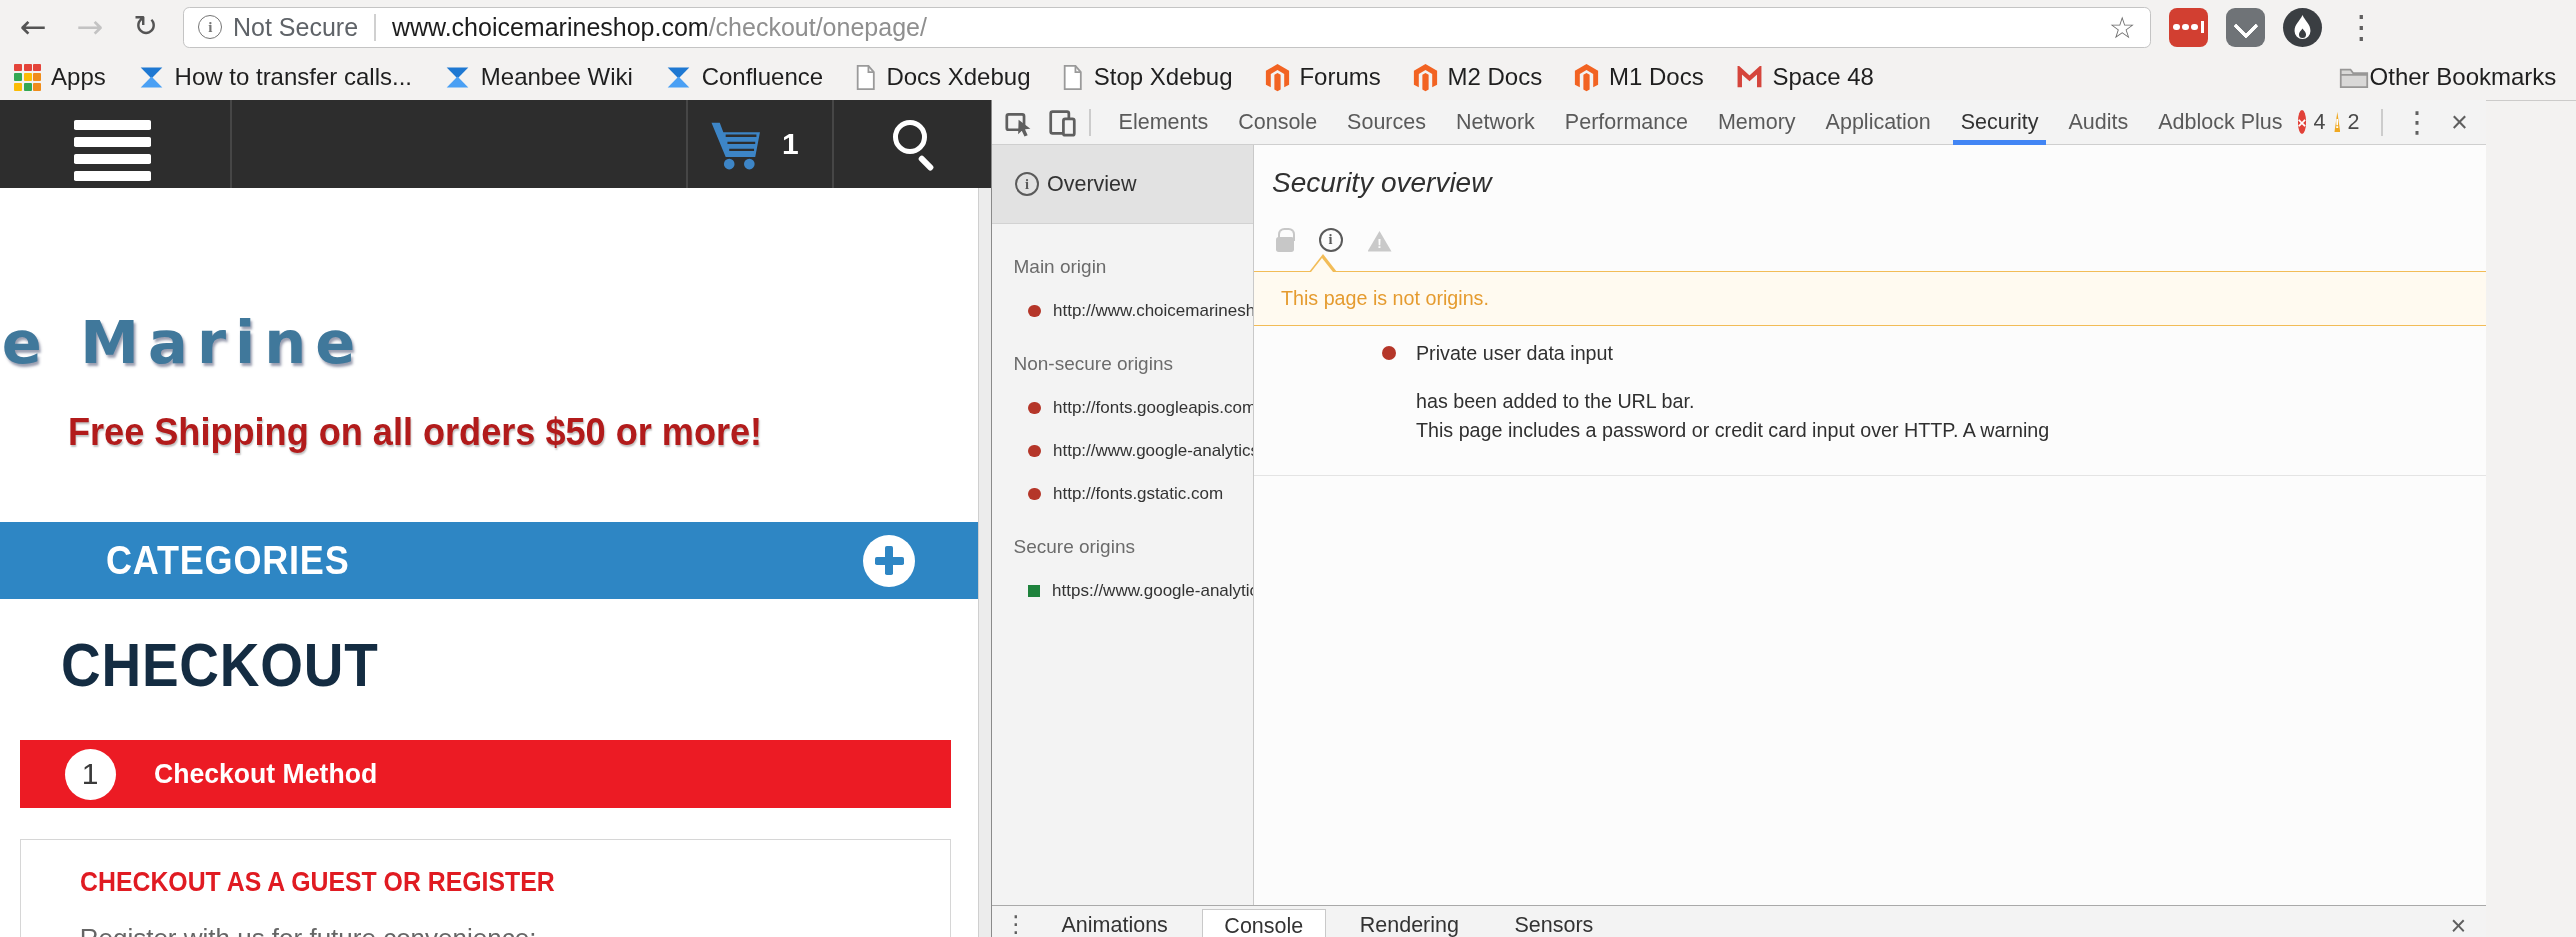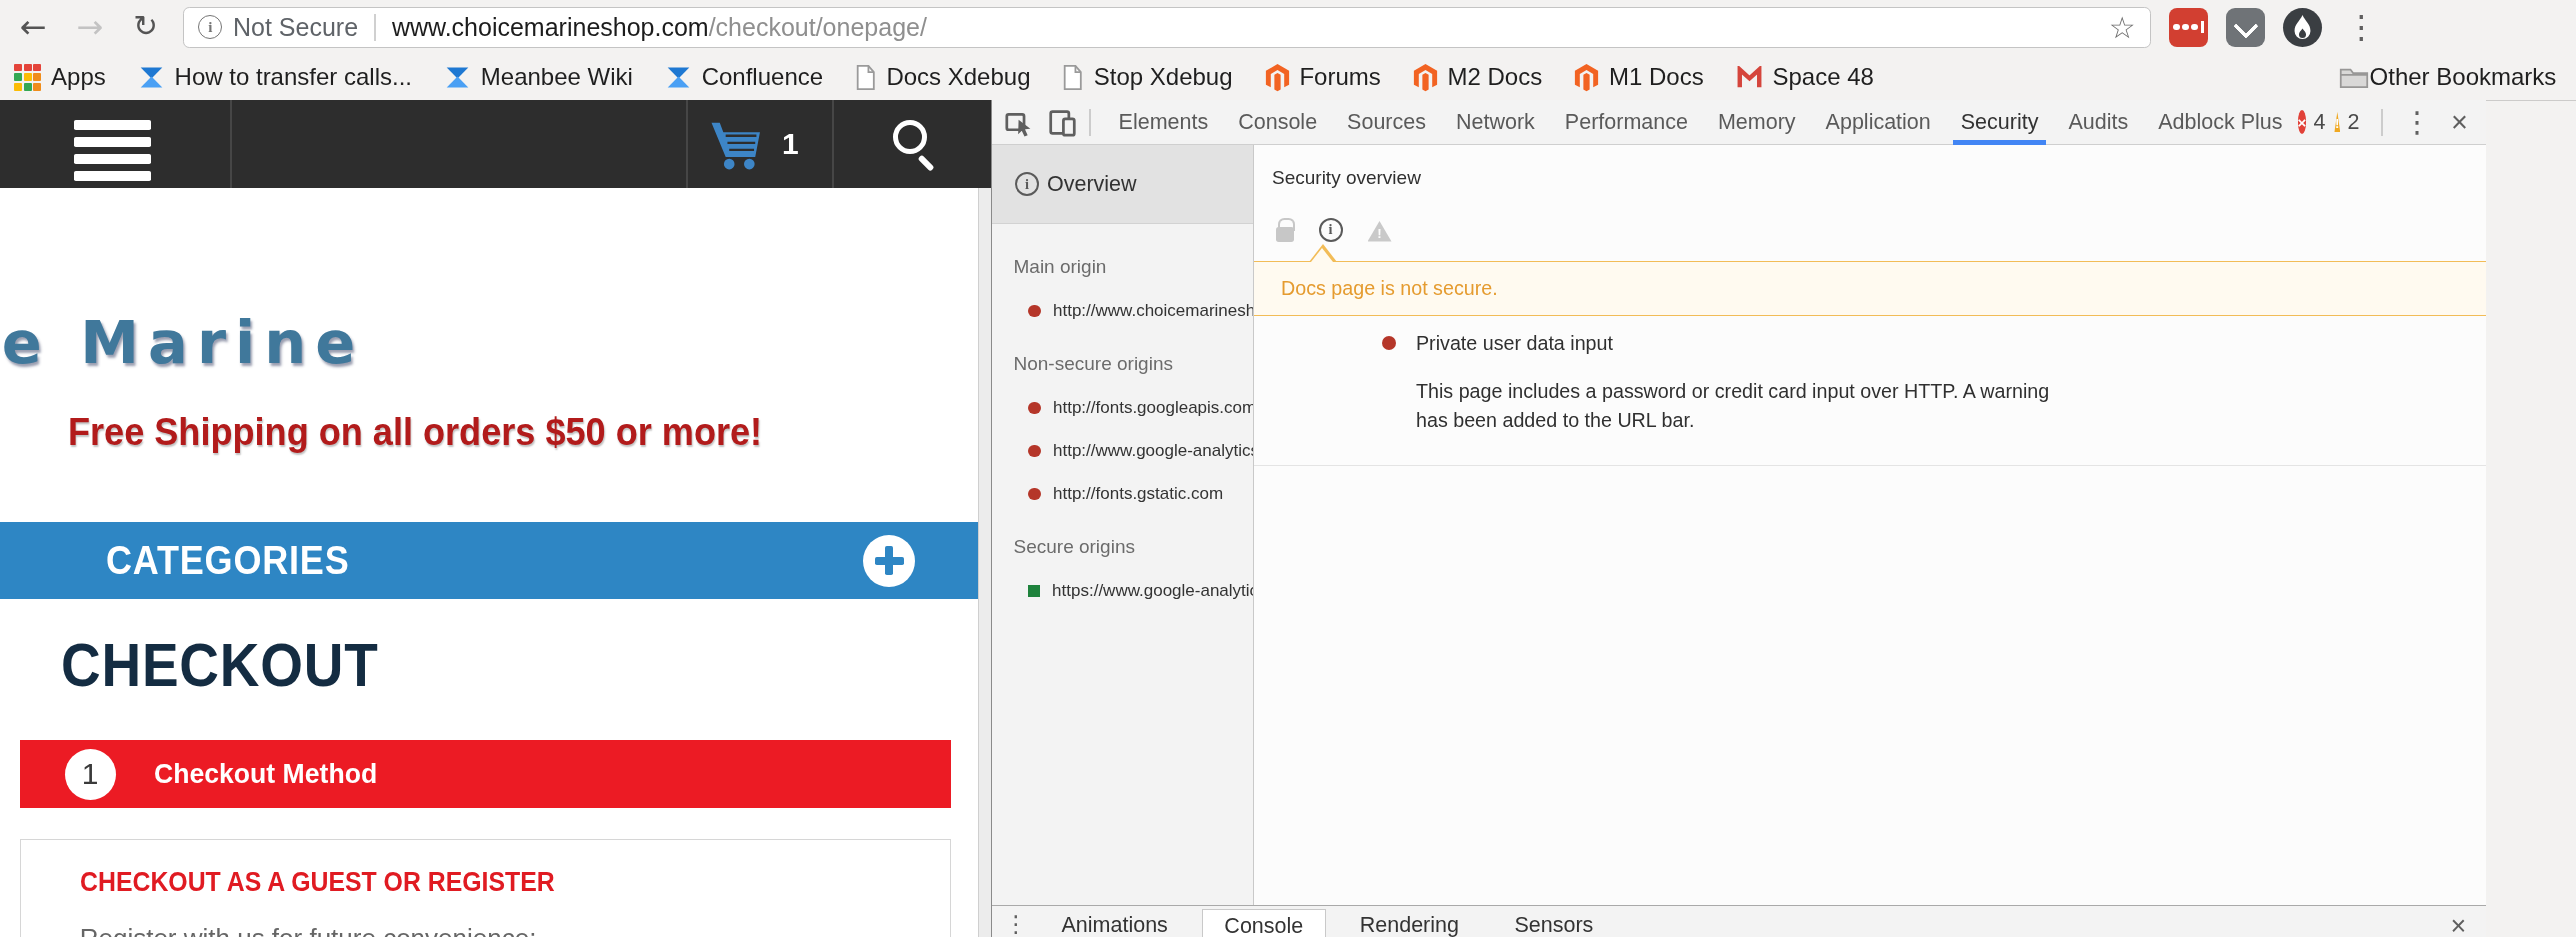--- a/index.html
+++ b/index.html
@@ -94,21 +94,21 @@
   .dt-sidebar { width:262px; flex:none; background:#f3f3f3; border-right:1.8px solid #c9c9c9; overflow:hidden; }
   .ov-item { height:79px; background:#e2e2e2; border-bottom:1.8px solid #d2d2d2; display:flex; align-items:center; padding-left:23px; gap:8px; font-size:21.5px; color:#333; }
   .info-circ { width:24px; height:24px; border:2.7px solid #5a5a5a; border-radius:50%; color:#5a5a5a; display:flex; align-items:center; justify-content:center; font:bold 14.3px "Liberation Serif",serif; flex:none; }
   .info-circ::after { content:"i"; }
   .sb-label { margin:32px 0 0 21.5px; font-size:19px; color:#6b6b6b; }
   .sb-origin { display:flex; align-items:center; margin:23px 0 0 36px; gap:12.5px; font-size:17px; color:#333; white-space:nowrap; overflow:hidden; }
   .dot-red { width:12.5px; height:12.5px; border-radius:50%; background:#b53629; flex:none; }
   .sq-green { width:11.6px; height:11.6px; background:#1e823c; flex:none; }
 
   .dt-main { flex:1; background:#fcfcfc; position:relative; overflow:hidden; }
-  .sec-title { margin:21.5px 0 0 18px; font-size:19px; color:#303030; }
+  .sec-title { margin:21.5px 0 0 18px; font-size:28px; color:#303030;font-style:italic; }
   .sec-icons { margin:23px 0 0 21.5px; display:flex; align-items:flex-end; gap:25px; height:30px; }
   .lock-gray { width:18px; height:14.3px; background:#c7c7c7; border-radius:2.7px; position:relative; }
   .lock-gray::before { content:""; position:absolute; top:-9px; left:2.7px; width:12.5px; height:10.7px; border:2.7px solid #c7c7c7; border-bottom:none; border-radius:6.3px 6.3px 0 0; }
   .tri-gray { width:24px; height:20.6px; background:#c9c9c9; clip-path:polygon(50% 0,100% 100%,0 100%); position:relative; }
   .tri-gray::after { content:"!"; position:absolute; left:0; right:0; bottom:0.9px; text-align:center; color:#fcfcfc; font-size:13.4px; font-weight:bold; }
   .banner { position:relative; margin-top:19.7px; background:#fffaf0; border-top:1.8px solid #f2bc57; border-bottom:1.8px solid #f2bc57; padding:15px 0 15px 27px; font-size:19.7px; color:#e59b2f; }
   .banner-caret { position:absolute; top:-18px; left:55px; width:0; height:0; border-left:14.3px solid transparent; border-right:14.3px solid transparent; border-bottom:18px solid #f2bc57; }
   .banner-caret::after { content:""; position:absolute; top:3.6px; left:-11.6px; width:0; height:0; border-left:11.6px solid transparent; border-right:11.6px solid transparent; border-bottom:14.3px solid #fffaf0; }
   .finding { margin-top:16px; padding-left:128px; display:flex; }
   .f-dot { width:14.3px; height:14.3px; border-radius:50%; background:#b53629; margin-top:3.6px; flex:none; }
@@ -411,29 +411,29 @@
 
       <div class="dt-main">
         <div class="sec-title">Security overview</div>
         <div class="sec-icons">
           <span class="lock-gray"></span>
           <span class="info-circ"></span>
           <span class="tri-gray"></span>
         </div>
         <div class="banner">
           <span class="banner-caret"></span>
-          <span>Docs page is not secure.</span>
+          <span>This page is not origins.</span>
         </div>
         <div class="finding">
           <span class="f-dot"></span>
           <div class="f-body">
             <div class="f-title">Private user data input</div>
             <div class="f-desc">
+              <div>has been added to the URL bar.</div>
               <div>This page includes a password or credit card input over HTTP. A warning</div>
-              <div>has been added to the URL bar.</div>
             </div>
           </div>
         </div>
         <div class="finding-sep"></div>
       </div>
     </div>
 
     <div class="dt-drawer">
       <span class="d-menu">⋮</span>
       <span class="d-tab">Animations</span>

